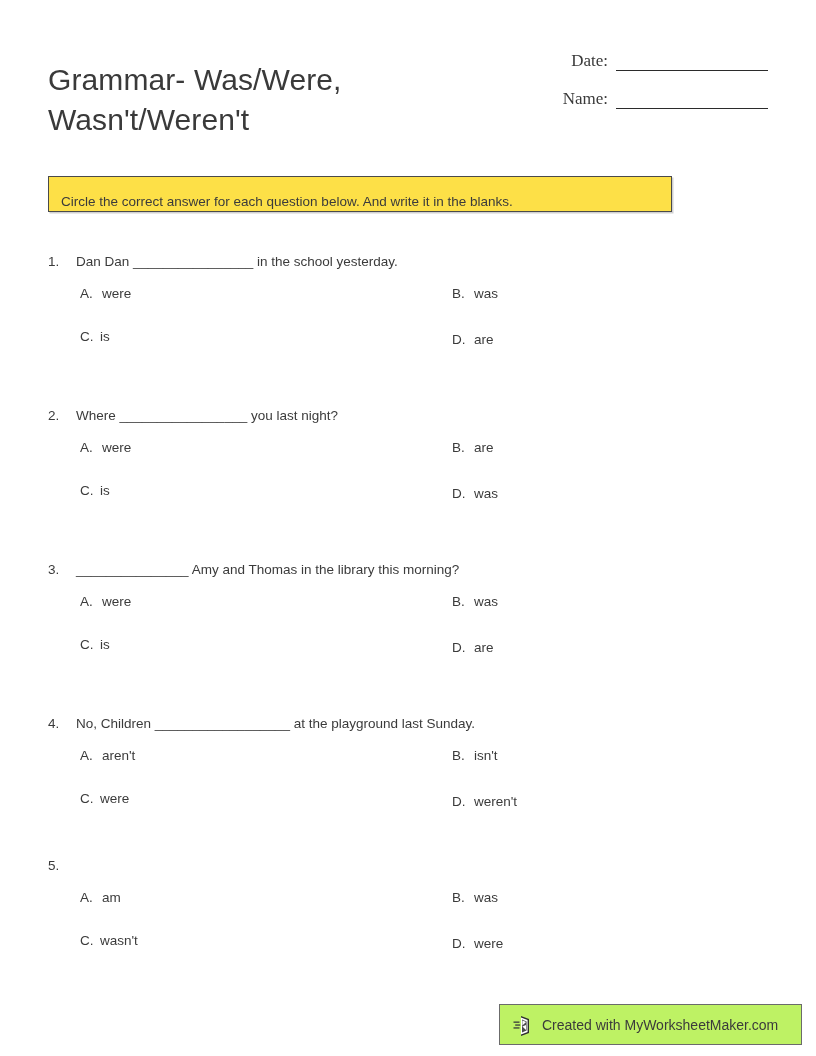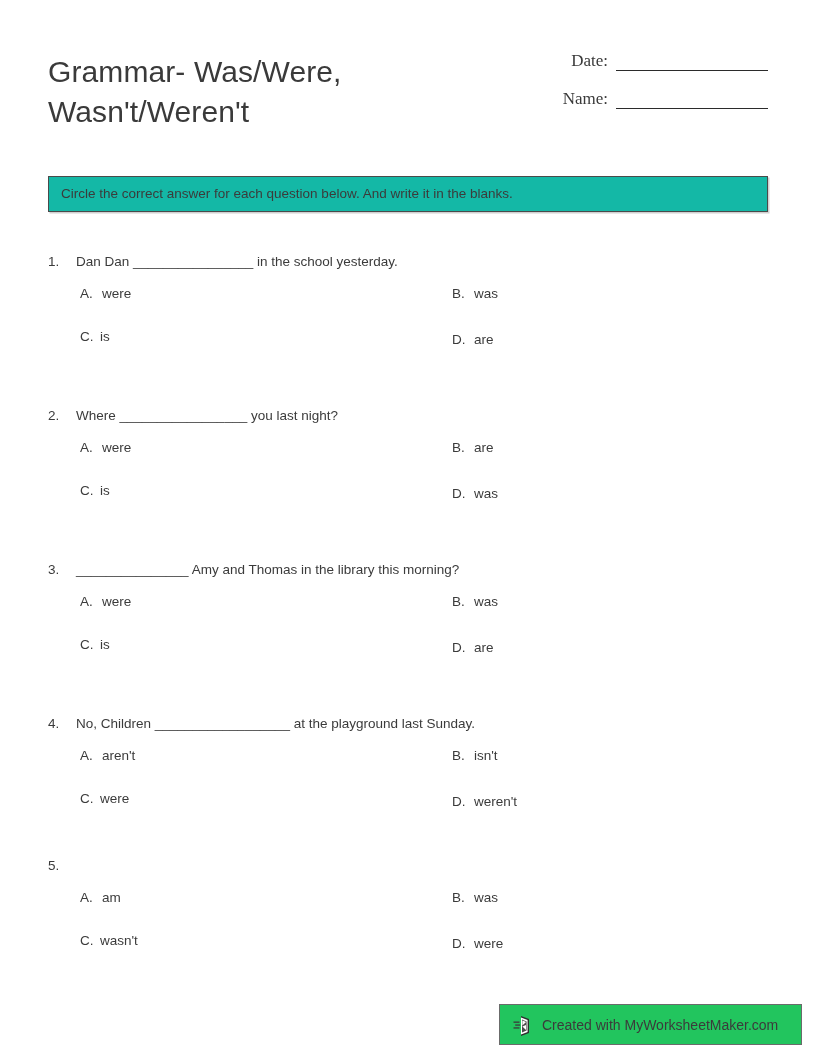--- a/index.html
+++ b/index.html
@@ -27,21 +27,21 @@
   .header {
     position: absolute;
     left: 48px;
     top: 44px;
     width: 720px;
     height: 100px;
   }
   .title {
     position: absolute;
     left: 0;
-    top: 8px;
+    top: 16px;
     width: 470px;
     font-size: 30px;
     line-height: 40px;
     font-weight: normal;
     color: #3a3a3a;
     letter-spacing: 0.1px;
     font-family: "Liberation Sans", sans-serif;
   }
 
   .namedate {
@@ -69,27 +69,27 @@
     width: 152px;
     height: 19px;
     border-bottom: 1.3px solid #2b2b2b;
   }
 
   
   .instr-box {
     position: absolute;
     left: 48px;
     top: 176px;
-    width: 720px;
+    width: 624px;
     height: 36px;
     border: 1.2px solid #4a4a4a;
-    background: #14b8a6;
+    background: #fde047;
     box-sizing: border-box;
     display: flex;
-    align-items: center;
+    align-items: flex-end;
     box-shadow: 1.5px 1.5px 0 rgba(120,120,120,0.35);
   }
   .instr-text {
     padding-left: 12px;
     font-size: 13.5px;
     line-height: 18px;
     color: #3b3b3b;
   }
 
   
@@ -153,21 +153,21 @@
   .opt-val { white-space: nowrap; }
 
   
   .footer-badge {
     position: absolute;
     left: 499px;
     top: 1004px;
     width: 303px;
     height: 41px;
     border: 1.2px solid #6b6b6b;
-    background: #22c55e;
+    background: #bef264;
     box-sizing: border-box;
     display: flex;
     align-items: center;
     padding-left: 12px;
   }
   .badge-logo {
     width: 22px;
     height: 22px;
     flex: 0 0 22px;
     margin-right: 8px;

